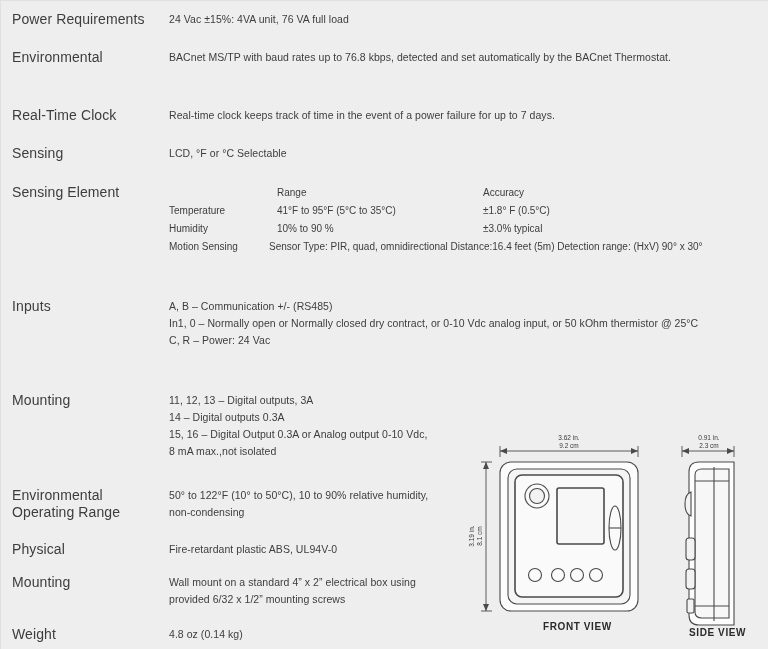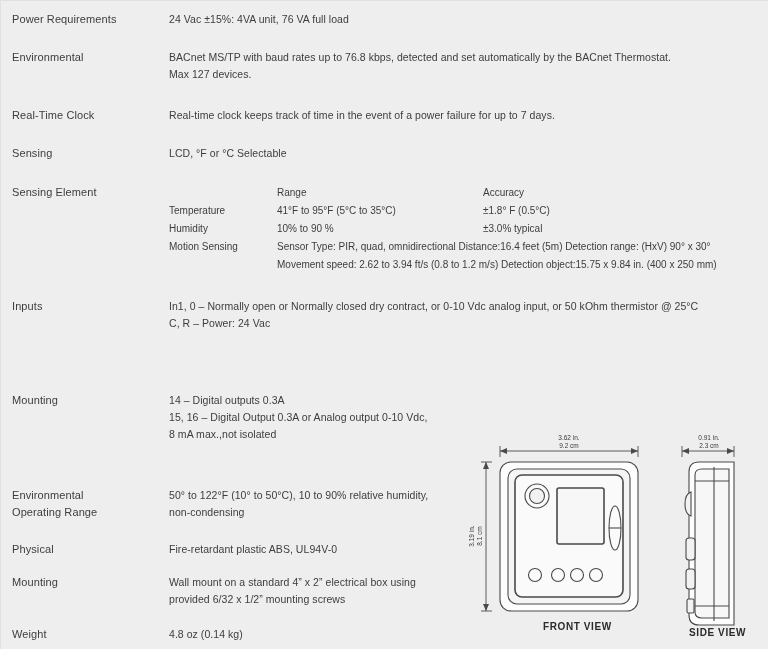--- a/index.html
+++ b/index.html
@@ -28,21 +28,21 @@
   .spec-row {
     position: absolute;
     left: 0;
     width: 768px;
   }
   .spec-label {
     position: absolute;
     left: 11px;
     top: 0;
     width: 150px;
-    font-size: 11px;
+    font-size: 14px;
     line-height: 17px;
     color: #3d3d3d;
     letter-spacing: 0.1px;
   }
   .spec-value {
     position: absolute;
     left: 168px;
     top: 0;
     width: 592px;
     font-size: 10.5px;
@@ -59,21 +59,21 @@
     left: 168px;
     top: 0;
     width: 600px;
     font-size: 10px;
     line-height: 18px;
   }
   .sens-line { position: relative; height: 18px; white-space: nowrap; }
   .sens-c1 { position: absolute; left: 0; width: 108px; }
   .sens-c2 { position: absolute; left: 108px; }
   .sens-c3 { position: absolute; left: 314px; }
-  .sens-wide { position: absolute; left: 108px; white-space: nowrap; }
+  .sens-wide { position: absolute; left: 100px; white-space: nowrap; }
 
   
   .drawing {
     position: absolute;
     left: 466px;
     top: 432px;
     width: 302px;
     height: 217px;
   }
   .drawing svg { display: block; }
@@ -120,21 +120,20 @@
       <span class="ln">24 Vac ±15%: 4VA unit, 76 VA full load</span>
     </div>
   </div>
 
   <div class="spec-row" style="top:48px;">
     <div class="spec-label">
       <span class="ln">Environmental</span>
     </div>
     <div class="spec-value">
       <span class="ln">BACnet MS/TP with baud rates up to 76.8 kbps, detected and set automatically by the BACnet Thermostat.</span>
-      <span class="ln">Max 127 devices.</span>
     </div>
   </div>
 
   <div class="spec-row" style="top:106px;">
     <div class="spec-label">
       <span class="ln">Real-Time Clock</span>
     </div>
     <div class="spec-value">
       <span class="ln">Real-time clock keeps track of time in the event of a power failure for up to 7 days.</span>
     </div>
@@ -165,41 +164,40 @@
       </div>
       <div class="sens-line">
         <span class="sens-c1">Humidity</span>
         <span class="sens-c2">10% to 90 %</span>
         <span class="sens-c3">±3.0% typical</span>
       </div>
       <div class="sens-line">
         <span class="sens-c1">Motion Sensing</span>
         <span class="sens-wide">Sensor Type: PIR, quad, omnidirectional  Distance:16.4 feet (5m)  Detection range: (HxV) 90° x 30°</span>
       </div>
-      <div class="sens-line">
-        <span class="sens-wide">Movement speed: 2.62 to 3.94 ft/s (0.8 to 1.2 m/s) Detection object:15.75 x 9.84 in. (400 x 250 mm)</span>
-      </div>
     </div>
   </div>
 
   <div class="spec-row" style="top:297px;">
     <div class="spec-label">
       <span class="ln">Inputs</span>
     </div>
     <div class="spec-value">
+      <span class="ln">A, B – Communication +/- (RS485)</span>
       <span class="ln">In1, 0 – Normally open or Normally closed dry contract, or 0-10 Vdc analog input, or 50 kOhm thermistor @ 25°C</span>
       <span class="ln">C, R – Power: 24 Vac</span>
     </div>
   </div>
 
   <div class="spec-row" style="top:391px;">
     <div class="spec-label">
       <span class="ln">Mounting</span>
     </div>
     <div class="spec-value">
+      <span class="ln">11, 12, 13 – Digital outputs, 3A</span>
       <span class="ln">14  – Digital outputs 0.3A</span>
       <span class="ln">15, 16  – Digital Output 0.3A or Analog output 0-10 Vdc,</span>
       <span class="ln">8 mA max.,not isolated</span>
     </div>
   </div>
 
   <div class="spec-row" style="top:486px;">
     <div class="spec-label">
       <span class="ln">Environmental</span>
       <span class="ln">Operating Range</span>

